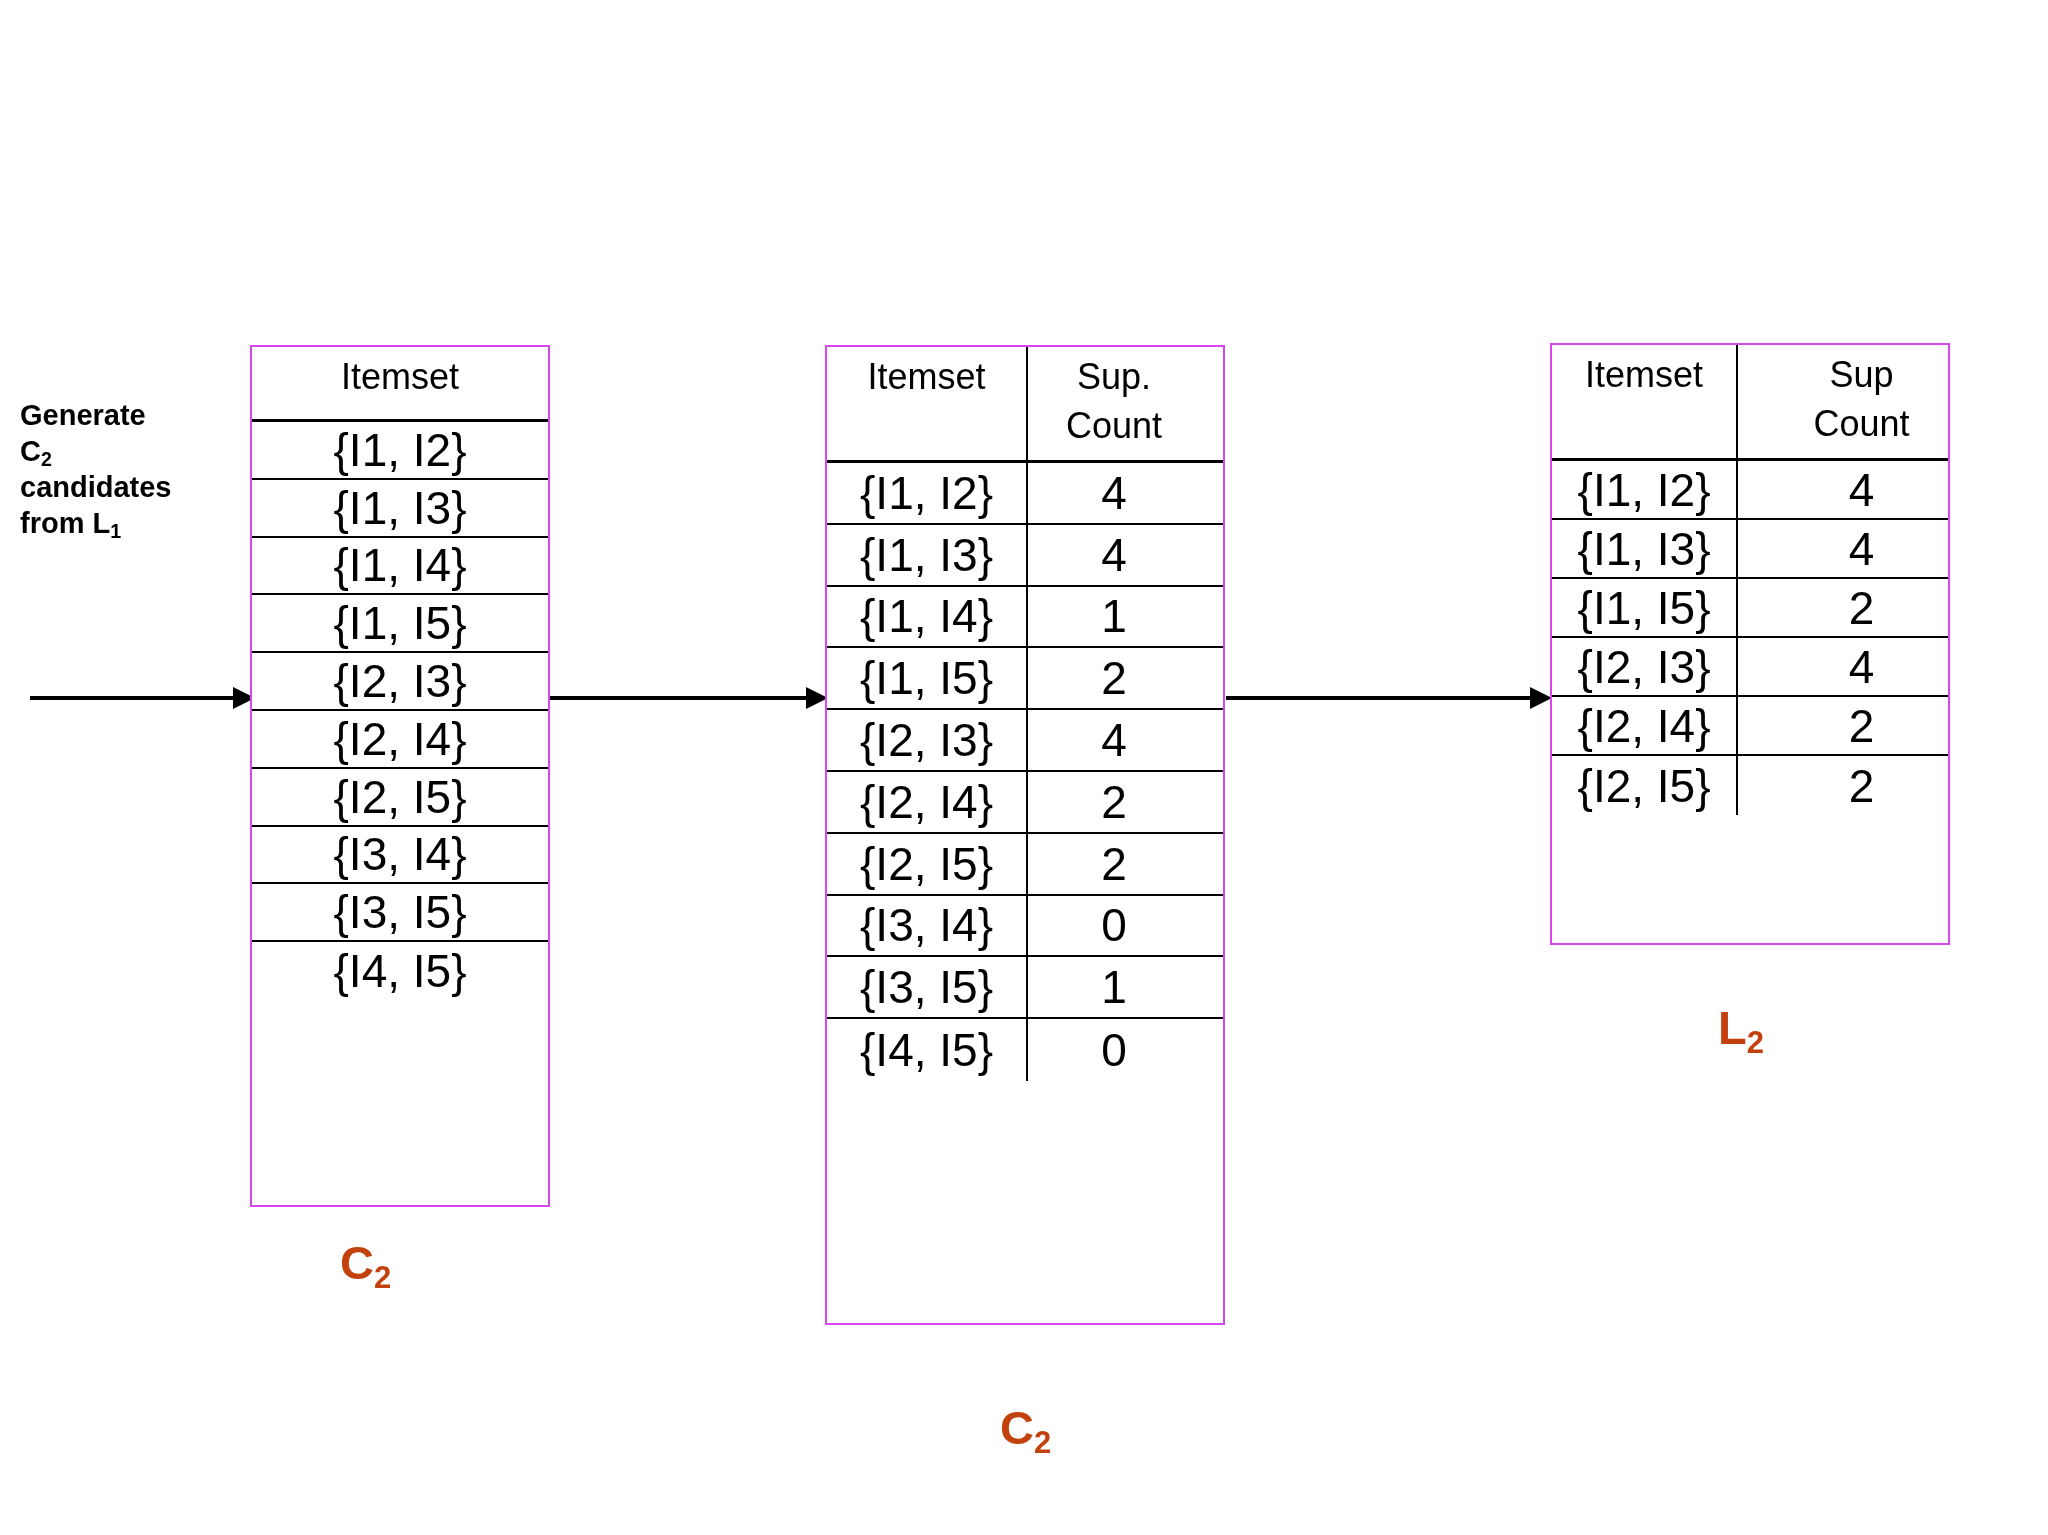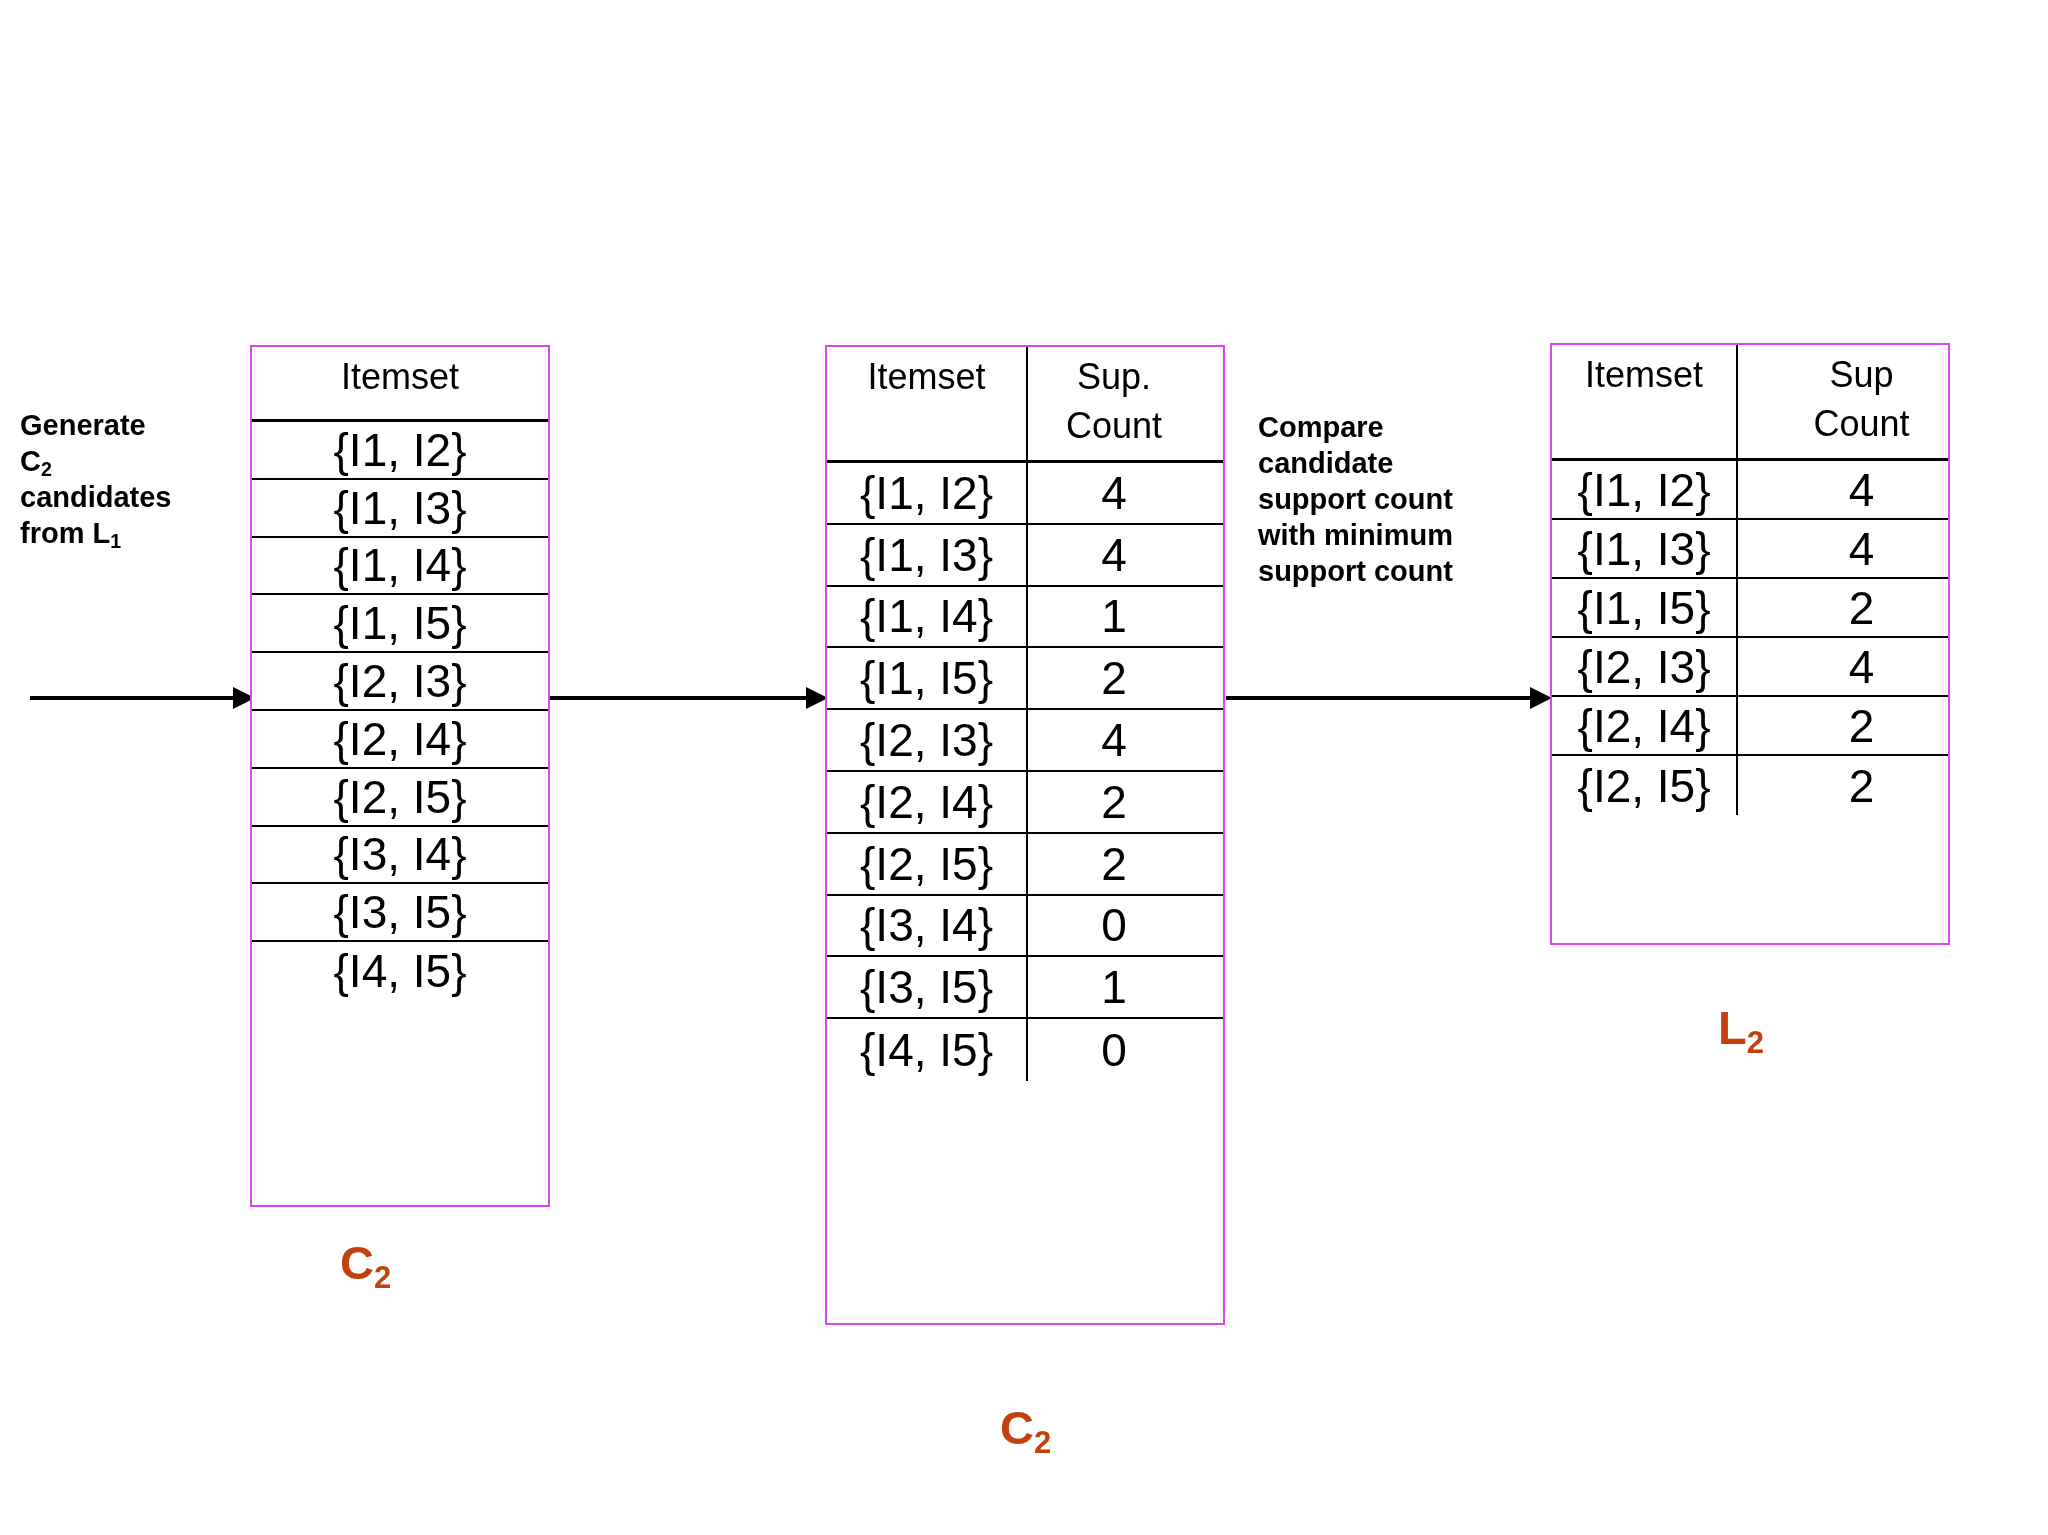--- a/index.html
+++ b/index.html
@@ -164,29 +164,28 @@
     border-bottom: 11px solid transparent;
     border-left: 22px solid #000000;
   }
 </style>
 </head>
 <body>
 
 <div id="slide">
 
 
-  <div class="annot" id="annot-generate" style="left:20px; top:408px; width:215px;">
+  <div class="annot" id="annot-generate" style="left:20px; top:398px; width:215px;">
     <span>Generate</span><br>
     C<sub>2</sub><br>
     <span>candidates</span><br>
     from L<sub>1</sub>
   </div>
 
 
-  <div class="annot" id="annot-compare" style="left:1258px; top:410px; width:195px;">Compare candidate support count with minimum support count</div>
 
   <div class="arrow" style="left:30px; top:687px; width:225px;">
     <div class="shaft" style="width:205px;"></div>
     <div class="head" style="left:203px;"></div>
   </div>
 
   <div class="arrow" style="left:550px; top:687px; width:278px;">
     <div class="shaft" style="width:258px;"></div>
     <div class="head" style="left:256px;"></div>
   </div>

